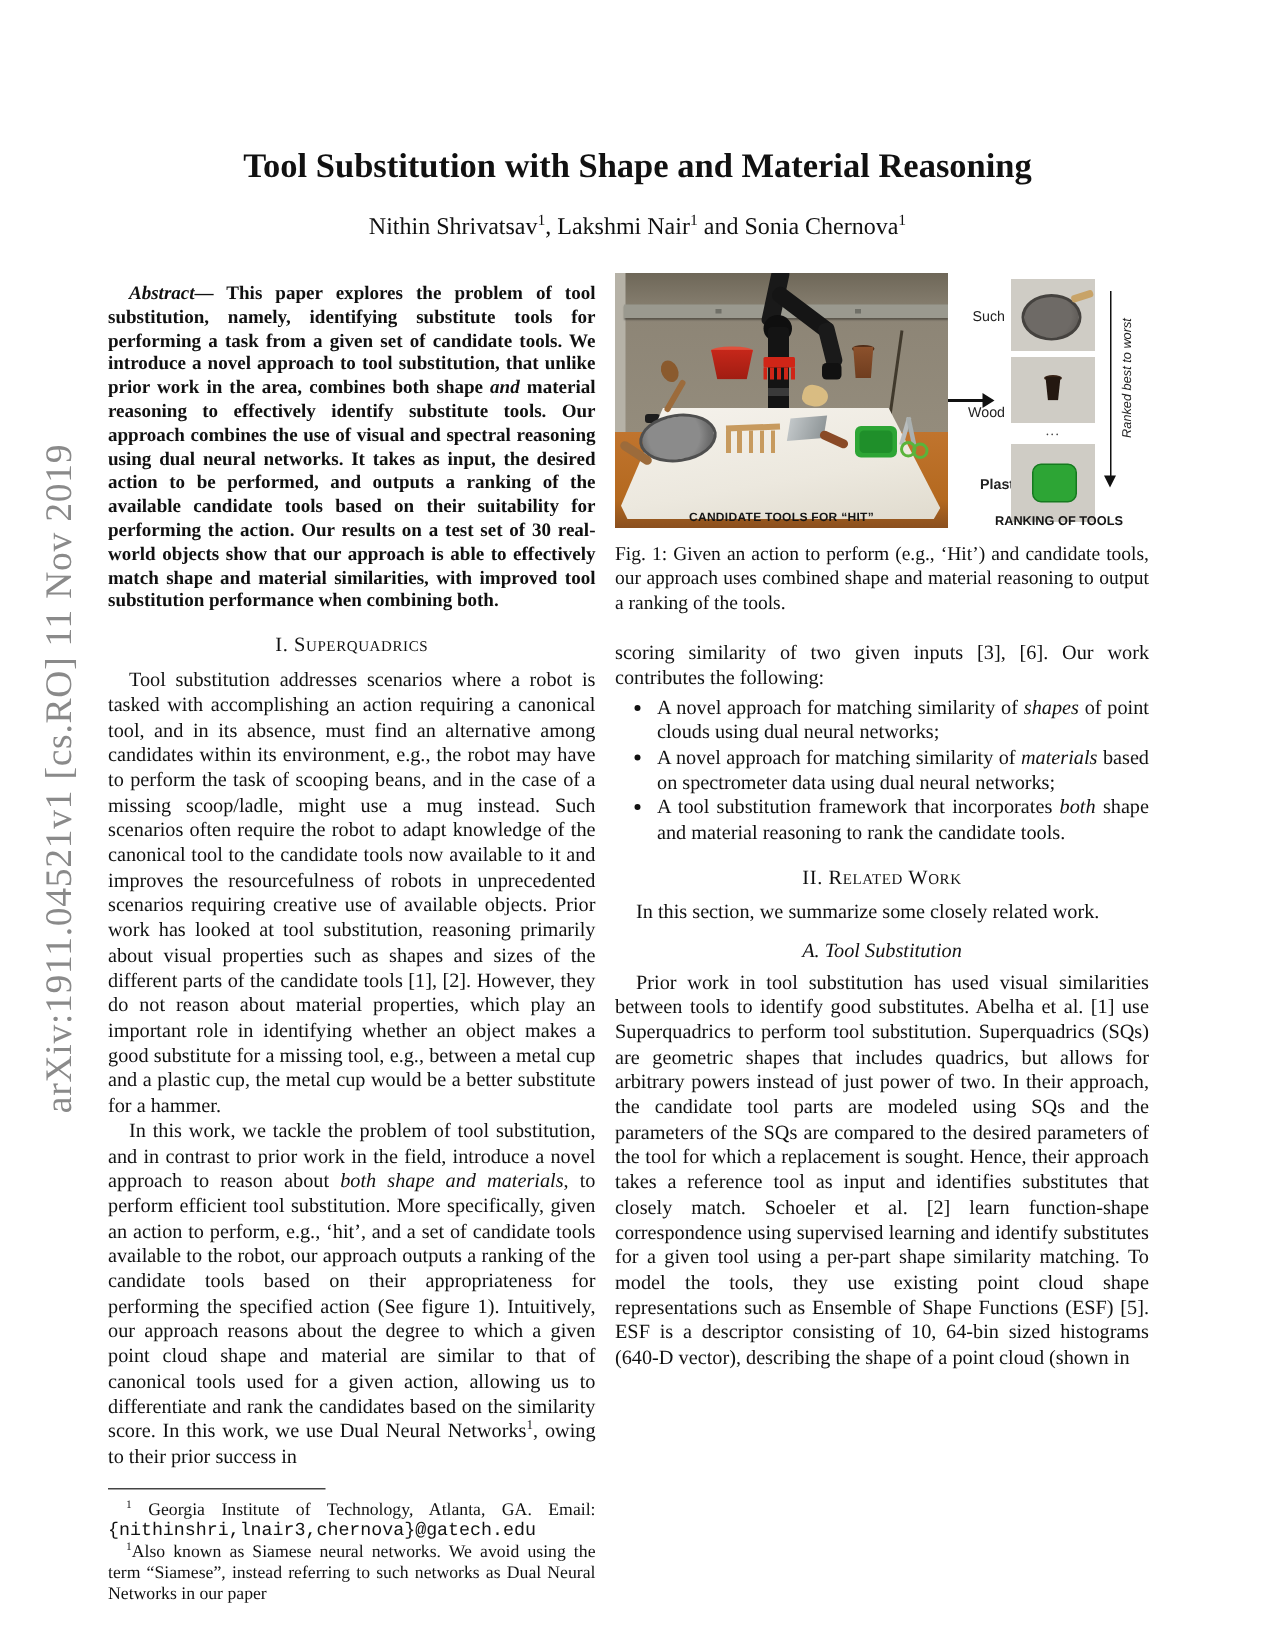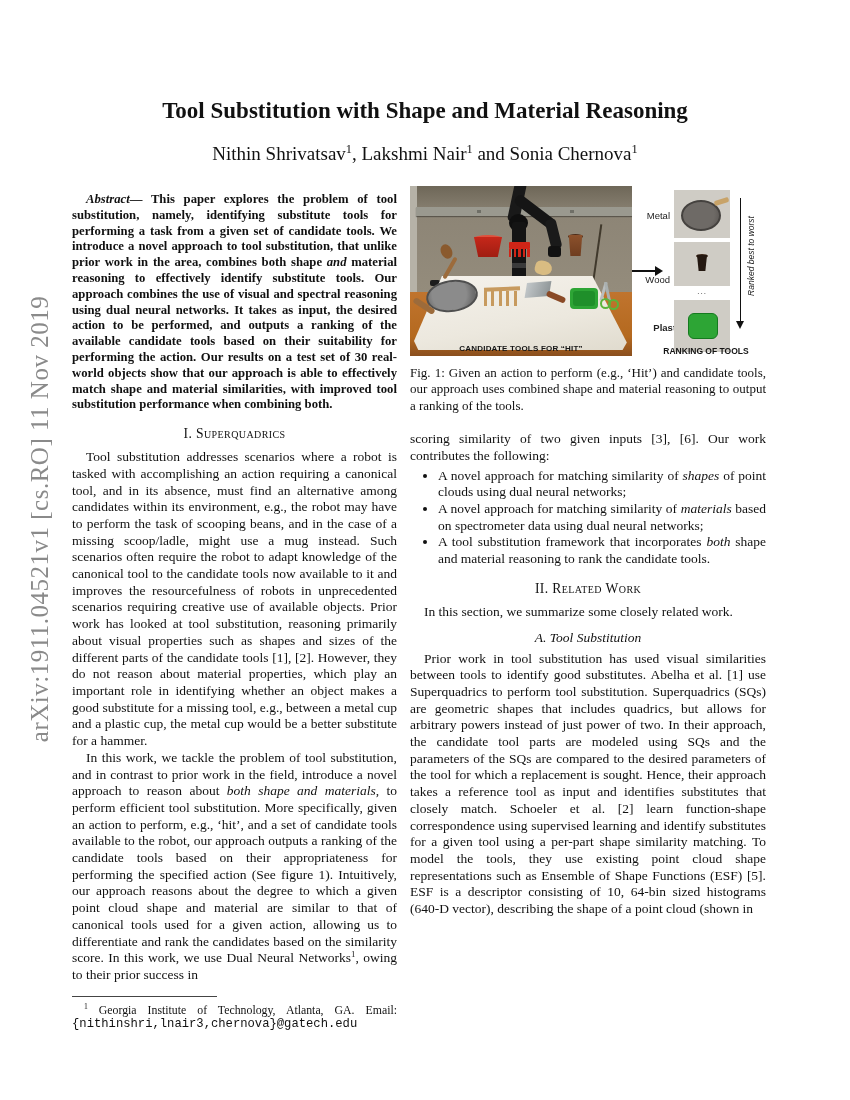--- a/index.html
+++ b/index.html
@@ -7,21 +7,21 @@
        font-family:"Liberation Serif",serif;color:#111;}
 
   
   .watermark{position:absolute;left:-240px;top:505px;width:560px;text-align:center;
              transform:rotate(-90deg);font-size:25px;color:var(--watermark,#8a8a8a);
              letter-spacing:.5px;white-space:nowrap;}
 
   
   .header{padding-top:95px;text-align:center;}
   .title{font-size:23px;font-weight:bold;line-height:31px;margin:0;}
-  .authors{margin-top:17px;font-size:19px;}
+  .authors{margin-top:17px;font-size:16px;}
   sup{font-size:.65em;vertical-align:super;line-height:0;}
 
   
   .columns{display:flex;gap:13px;padding:0 84px 0 72px;margin-top:27px;}
   .col-left{width:354px;}
   .col-right{width:356px;}
 
   p{margin:0;}
   .body-text{font-size:13.5px;line-height:16.7px;text-align:justify;text-indent:14px;}
   .no-indent{text-indent:0;}
@@ -151,20 +151,21 @@
 
 <div class="columns">
 
   <div class="col-left">
     <p class="abstract"><span style="font-style: italic;">Abstract</span><span>— This paper explores the problem of tool substitution, namely, identifying substitute tools for performing a task from a given set of candidate tools. We introduce a novel approach to tool substitution, that unlike prior work in the area, combines both shape </span><span style="font-style: italic;">and</span><span> material reasoning to effectively identify substitute tools. Our approach combines the use of visual and spectral reasoning using dual neural networks. It takes as input, the desired action to be performed, and outputs a ranking of the available candidate tools based on their suitability for performing the action. Our results on a test set of 30 real-world objects show that our approach is able to effectively match shape and material similarities, with improved tool substitution performance when combining both.</span></p>
     <h2 class="section-heading">I. Superquadrics</h2>
     <p class="body-text">Tool substitution addresses scenarios where a robot is tasked with accomplishing an action requiring a canonical tool, and in its absence, must find an alternative among candidates within its environment, e.g., the robot may have to perform the task of scooping beans, and in the case of a missing scoop/ladle, might use a mug instead. Such scenarios often require the robot to adapt knowledge of the canonical tool to the candidate tools now available to it and improves the resourcefulness of robots in unprecedented scenarios requiring creative use of available objects. Prior work has looked at tool substitution, reasoning primarily about visual properties such as shapes and sizes of the different parts of the candidate tools [1], [2]. However, they do not reason about material properties, which play an important role in identifying whether an object makes a good substitute for a missing tool, e.g., between a metal cup and a plastic cup, the metal cup would be a better substitute for a hammer.</p>
     <p class="body-text"><span>In this work, we tackle the problem of tool substitution, and in contrast to prior work in the field, introduce a novel approach to reason about </span><span style="font-style: italic;">both shape and materials</span><span>, to perform efficient tool substitution. More specifically, given an action to perform, e.g., ‘hit’, and a set of candidate tools available to the robot, our approach outputs a ranking of the candidate tools based on their appropriateness for performing the specified action (See figure 1). Intuitively, our approach reasons about the degree to which a given point cloud shape and material are similar to that of canonical tools used for a given action, allowing us to differentiate and rank the candidates based on the similarity score. In this work, we use Dual Neural Networks</span><sup>1</sup><span>, owing to their prior success in</span></p>
     <div class="footnote-rule"></div>
     <div class="footnote"><sup>1</sup><span> Georgia Institute of Technology, Atlanta, GA. Email: </span><span class="mono">{nithinshri,lnair3,chernova}@gatech.edu</span></div>
+    <div class="footnote"><sup>1</sup><span>Also known as Siamese neural networks. We avoid using the term “Siamese”, instead referring to such networks as Dual Neural Networks in our paper</span></div>
   </div>
 
   <div class="col-right">
 
     <figure>
       <div class="fig-row">
 
         <div class="photo">
           <div class="wall"></div>
           <div class="strip"></div>
@@ -203,21 +204,21 @@
           <div class="sc-blade1"></div>
           <div class="sc-blade2"></div>
           <div class="sc-ring1"></div>
           <div class="sc-ring2"></div>
           <div class="photo-caption">CANDIDATE TOOLS FOR “HIT”</div>
         </div>
 
         <div class="h-arrow"></div>
 
         <div class="ranking">
-          <div class="rk-label rk-metal">Metal</div>
+          <div class="rk-label rk-metal">Such</div>
           <div class="tile tile-metal">
             <div class="mini-pan"></div>
             <div class="mini-pan-handle"></div>
           </div>
           <div class="rk-label rk-wood">Wood</div>
           <div class="tile tile-wood">
             <div class="mini-cup-top"></div>
             <div class="mini-cup"></div>
           </div>
           <div class="dots">...</div>

